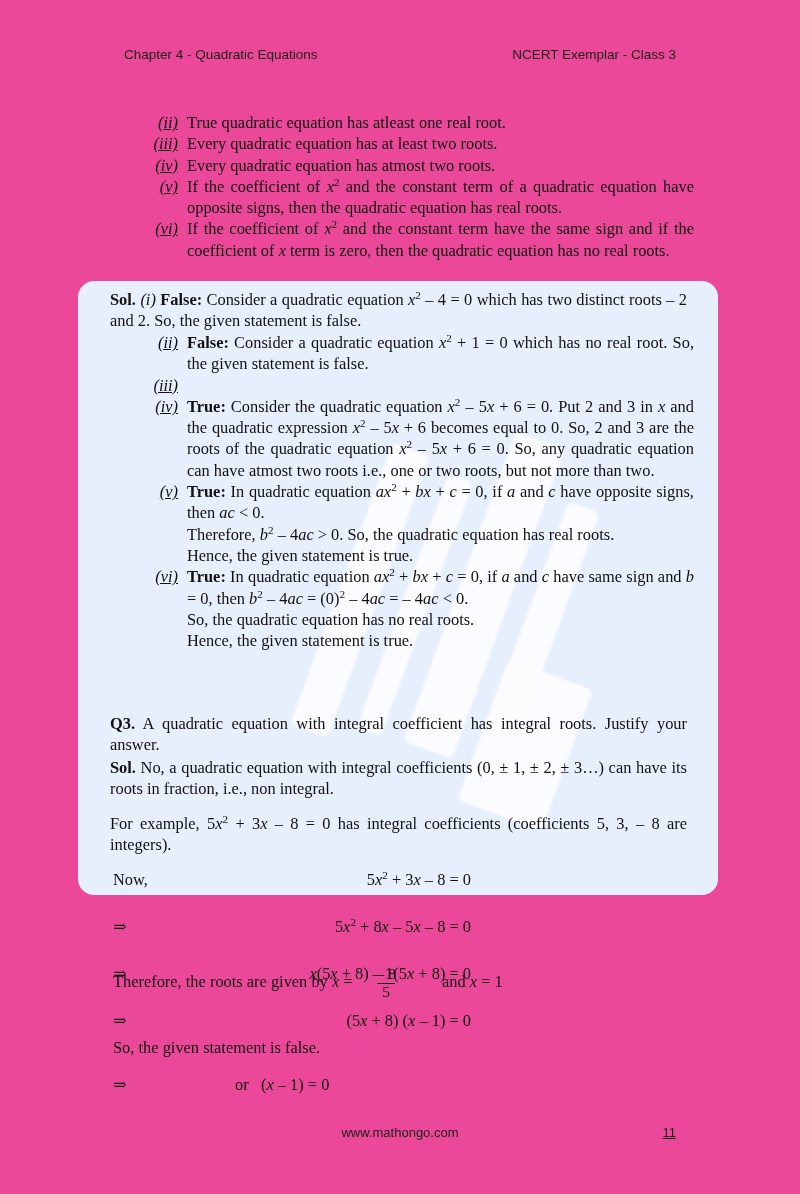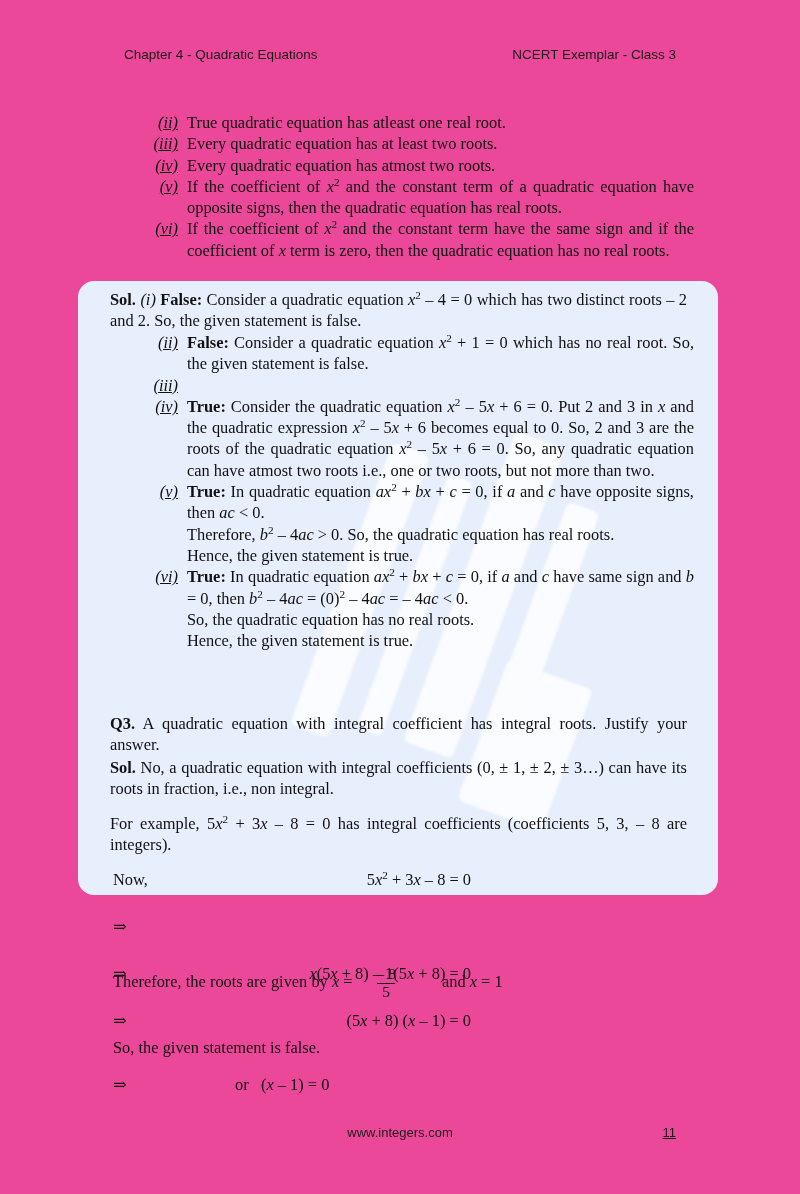--- a/index.html
+++ b/index.html
@@ -258,20 +258,21 @@
     <div style="position:absolute; left:113px; top:845px; width:580px;">
 
       <div class="eqrow">
         <span class="eqlead">Now,</span>
         <span class="eqmain">5<i class="v">x</i><sup>2</sup> + 3<i class="v">x</i> – 8 = 0</span>
         <span class="eqtail"></span>
       </div>
 
       <div class="eqrow">
         <span class="eqlead">⇒</span>
+        <span class="eqmain">5<i class="v">x</i><sup>2</sup> + 8<i class="v">x</i> – 5<i class="v">x</i> – 8 = 0</span>
         <span class="eqtail"></span>
       </div>
 
       <div class="eqrow">
         <span class="eqlead">⇒</span>
         <span class="eqmain"><i class="v">x</i>(5<i class="v">x</i> + 8) – 1(5<i class="v">x</i> + 8) = 0</span>
         <span class="eqtail"></span>
       </div>
 
       <div class="eqrow">
@@ -294,17 +295,17 @@
         <span class="den">5</span>
       </span>
       <span style="padding-left:22px;">and <i class="v">x</i> = 1</span>
     </div>
 
     <div class="para left" style="position:absolute; left:113px; top:1000px; width:577px;">So, the given statement is false.</div>
 
   </div>
 
   <div class="footer">
-    <span class="site">www.integers.com</span>
+    <span class="site">www.mathongo.com</span>
     <span class="pg">11</span>
   </div>
 
 </div>
 
 </body></html>

